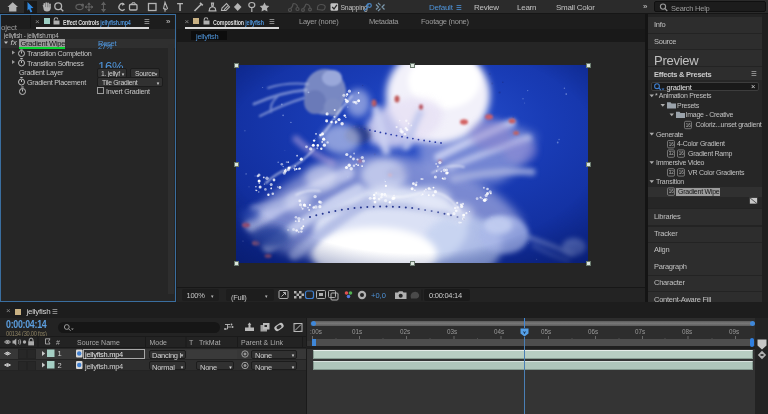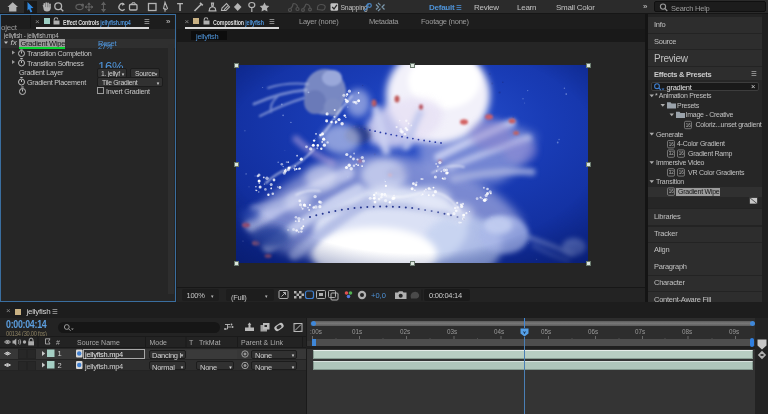--- a/index.html
+++ b/index.html
@@ -65,21 +65,21 @@
   <rect x="330.5" y="3.2" width="7.6" height="7.6" rx="1.2" fill="#c2c2c2"></rect>
   <path d="M332.2 7 L334 9 L336.9 4.8" fill="none" stroke="#2a2a2a" stroke-width="1.3"></path>
   <text x="340.5" y="9.5" font-size="6.8" fill="#c2c2c2" letter-spacing="-0.2">Snapping</text>
   <g fill="none" stroke="#4b87c4" stroke-width="1.2">
    <path d="M364 11 L368 7 M368.5 3.5 L366 6 Z"></path>
           <circle cx="369.5" cy="5.5" r="1.8"></circle>
    <path d="M376 4.5 L378.5 7 L376 9.5 M384.5 4.5 L382 7 L384.5 9.5 M378 2.8 L380.5 5.3 M380.5 8.7 L378 11.2" stroke="#7c98ac"></path>
   </g>
  </g>
 </svg>
-<div class="txt blue" style="left:429px;top:3px;font-size:8px;font-weight:bold">Default</div>
+<div class="txt blue" style="left:429px;top:3px;font-size:8px;font-weight:normal">Default</div>
 <div class="txt blue" style="left:456px;top:3.5px;font-size:6.5px">☰</div>
 <div class="txt" style="left:474px;top:3px;font-size:8px;color:#c2c2c2">Review</div>
 <div class="txt" style="left:517px;top:3px;font-size:8px;color:#c2c2c2">Learn</div>
 <div class="txt" style="left:556px;top:3px;font-size:8px;color:#c2c2c2">Small Color</div>
 <div class="txt" style="left:643px;top:2px;font-size:8px;color:#cfcfcf;letter-spacing:-1px">»</div>
 <div class="abs" style="left:654px;top:1px;width:112px;height:11px;background:#1c1c1c;border:1px solid #101010;border-radius:2px">
  <svg width="10" height="9" style="position:absolute;left:4px;top:1px" viewBox="0 0 10 9">
         <circle cx="4" cy="3.6" r="2.6" fill="none" stroke="#9a9a9a" stroke-width="1.1"></circle>
         <path d="M5.9 5.5 L8.3 8" stroke="#9a9a9a" stroke-width="1.1"></path>
       </svg>
@@ -653,21 +653,21 @@
 
 <div class="abs" id="rpanel" style="left:645px;top:14px;width:123px;height:289px;background:#1d1d1d"></div>
 <div class="abs" style="left:645px;top:14px;width:3px;height:289px;background:#141414"></div>
 <div class="abs" style="left:648px;top:14px;width:114px;height:289px;background:#232323"></div>
 <div class="abs" style="left:762px;top:14px;width:6px;height:289px;background:#1f1f1f"></div>
 <div class="abs" style="left:648px;top:17px;width:114px;height:15.5px;background:#2d2d2d"></div>
     <div class="txt" style="left:654px;top:20px;font-size:7.5px;color:#c0c0c0">Info</div>
 <div class="abs" style="left:648px;top:33.5px;width:114px;height:15.5px;background:#2d2d2d"></div>
     <div class="txt" style="left:654px;top:36.5px;font-size:7.5px;color:#c0c0c0">Source</div>
 <div class="abs" style="left:648px;top:50px;width:114px;height:15.5px;background:#2d2d2d"></div>
-    <div class="txt" style="left:654px;top:53px;font-size:10px;color:#c0c0c0">Preview</div>
+    <div class="txt" style="left:654px;top:53px;font-size:13px;color:#c0c0c0">Preview</div>
 <div class="abs" style="left:648px;top:66.5px;width:114px;height:141.5px;background:#2d2d2d"></div>
 <div class="txt" style="left:654px;top:69.5px;font-size:7.5px;font-weight:bold;color:#cccccc">Effects &amp; Presets</div>
 <div class="txt" style="left:751px;top:69.5px;font-size:6.5px;color:#a8a8a8">☰</div>
 <div class="abs" style="left:648px;top:80px;width:114px;height:128px;background:#262626"></div>
 <div class="abs" style="left:651px;top:81.5px;width:108px;height:9.5px;background:#191919;border:1px solid #3d3d3d;border-radius:2px"></div>
 <svg class="abs" style="left:653px;top:82.5px" width="12" height="8" viewBox="0 0 12 8">
       <circle cx="4" cy="3.2" r="2.4" fill="none" stroke="#3f7fd0" stroke-width="1.1"></circle>
       <path d="M5.7 4.9 L7.8 7" stroke="#3f7fd0" stroke-width="1.1"></path>
       <path d="M8.5 5.5 L11.5 5.5 L10 7.2 Z" fill="#3f7fd0"></path>
     </svg>

